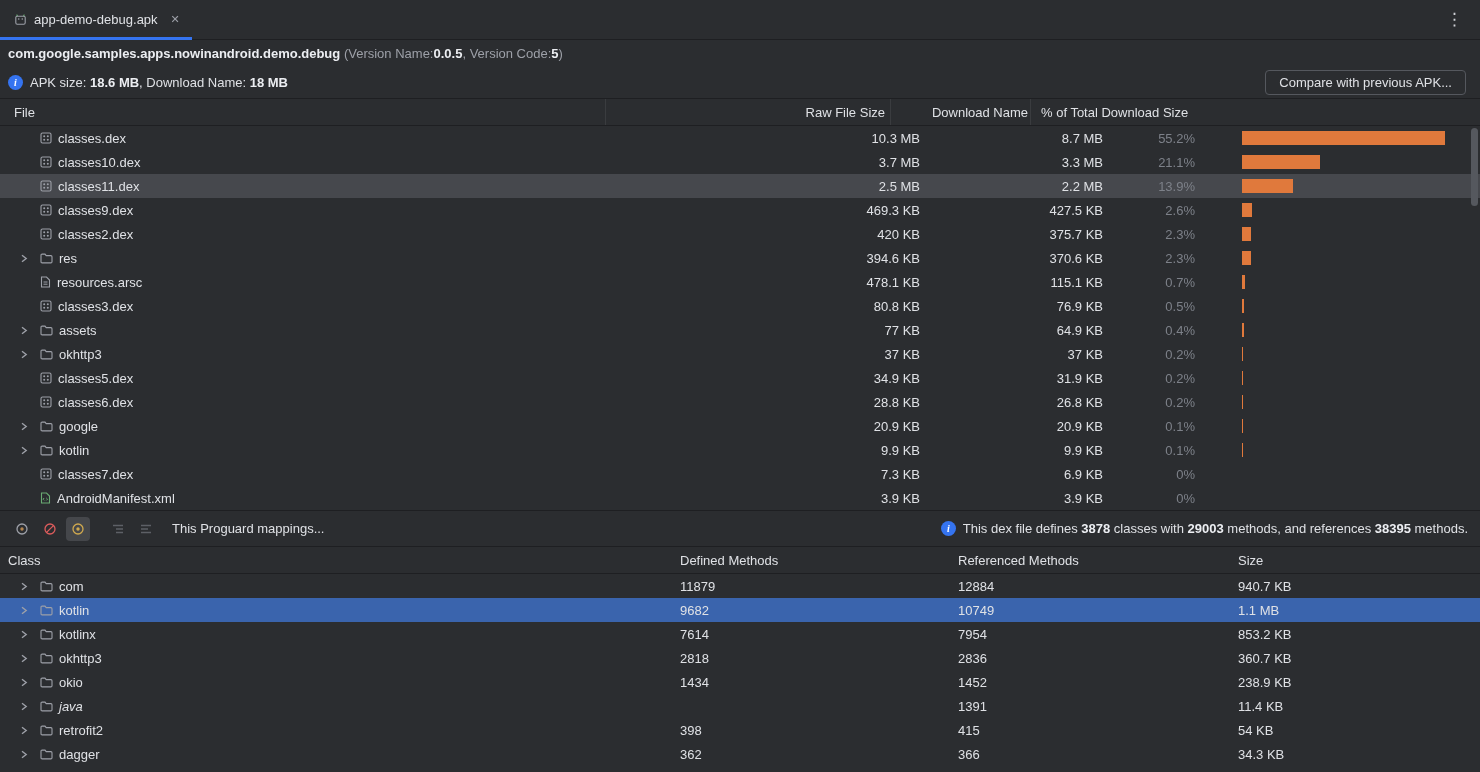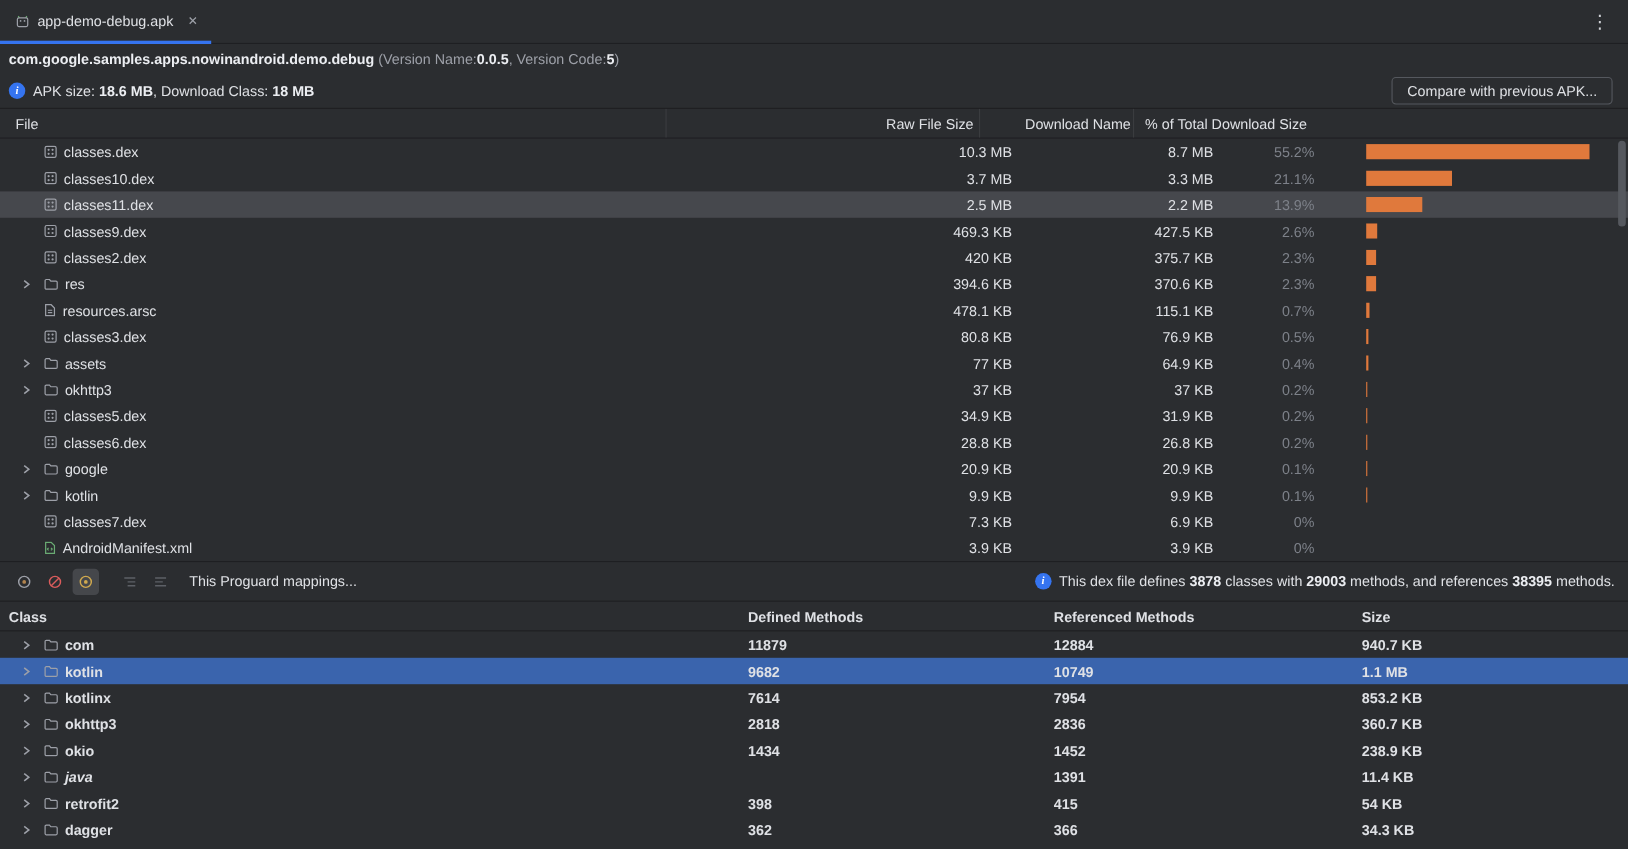--- a/index.html
+++ b/index.html
@@ -55,21 +55,21 @@
 
   
   .dex-toolbar { height:36px; flex:0 0 36px; display:flex; align-items:center; border-top:1px solid #1e1f22; padding:0 10px; gap:4px; white-space:nowrap; }
   .tool-btn { width:24px; height:24px; display:inline-flex; align-items:center; justify-content:center; border-radius:4px; cursor:pointer; }
   .tool-btn.active { background:#45474b; }
   .tool-gap { width:8px; }
   .load-label { margin-left:10px; cursor:pointer; }
   .dex-summary { margin-left:auto; display:flex; align-items:center; gap:7px; padding-right:2px; }
 
   
-  .class-header, .crow { display:grid; grid-template-columns:672px 278px 280px 1fr; align-items:center; padding-left:8px;font-weight:bold; }
+  .class-header, .crow { display:grid; grid-template-columns:672px 278px 280px 1fr; align-items:center; padding-left:8px; }
   .class-header { height:28px; flex:0 0 28px; border-top:1px solid #1e1f22; border-bottom:1px solid #1e1f22; }
   .ch-cell { white-space:nowrap; }
   .class-rows { flex:1 1 auto; overflow:hidden; }
   .crow { height:24px; cursor:default; }
   .crow.sel-blue { background:#3a64ad; }
   .cname { display:flex; align-items:center; gap:6px; padding-left:6px; white-space:nowrap; }
   .italic { font-style:italic; }
 </style>
 </head>
 <body>
@@ -98,21 +98,21 @@
     <span class="muted">(Version Name: </span>
     <span class="b">0.0.5</span>
     <span class="muted">, Version Code: </span>
     <span class="b">5</span>
     <span class="muted">)</span>
   </div>
 
   <div class="info-row">
     <span class="info-icon">i</span>
     <span>
-      <span>APK size: </span><span class="b">18.6 MB</span><span>, Download Class: </span><span class="b">18 MB</span>
+      <span>APK size: </span><span class="b">18.6 MB</span><span>, Download Name: </span><span class="b">18 MB</span>
     </span>
     <button class="compare-btn">Compare with previous APK...</button>
   </div>
 
   <div class="file-header">
     <div class="fh-cell fh-file">File</div>
     <div class="fh-cell fh-raw">Raw File Size</div>
     <div class="fh-cell fh-dl">Download Name</div>
     <div class="fh-cell fh-pct">% of Total Download Size</div>
   </div>

